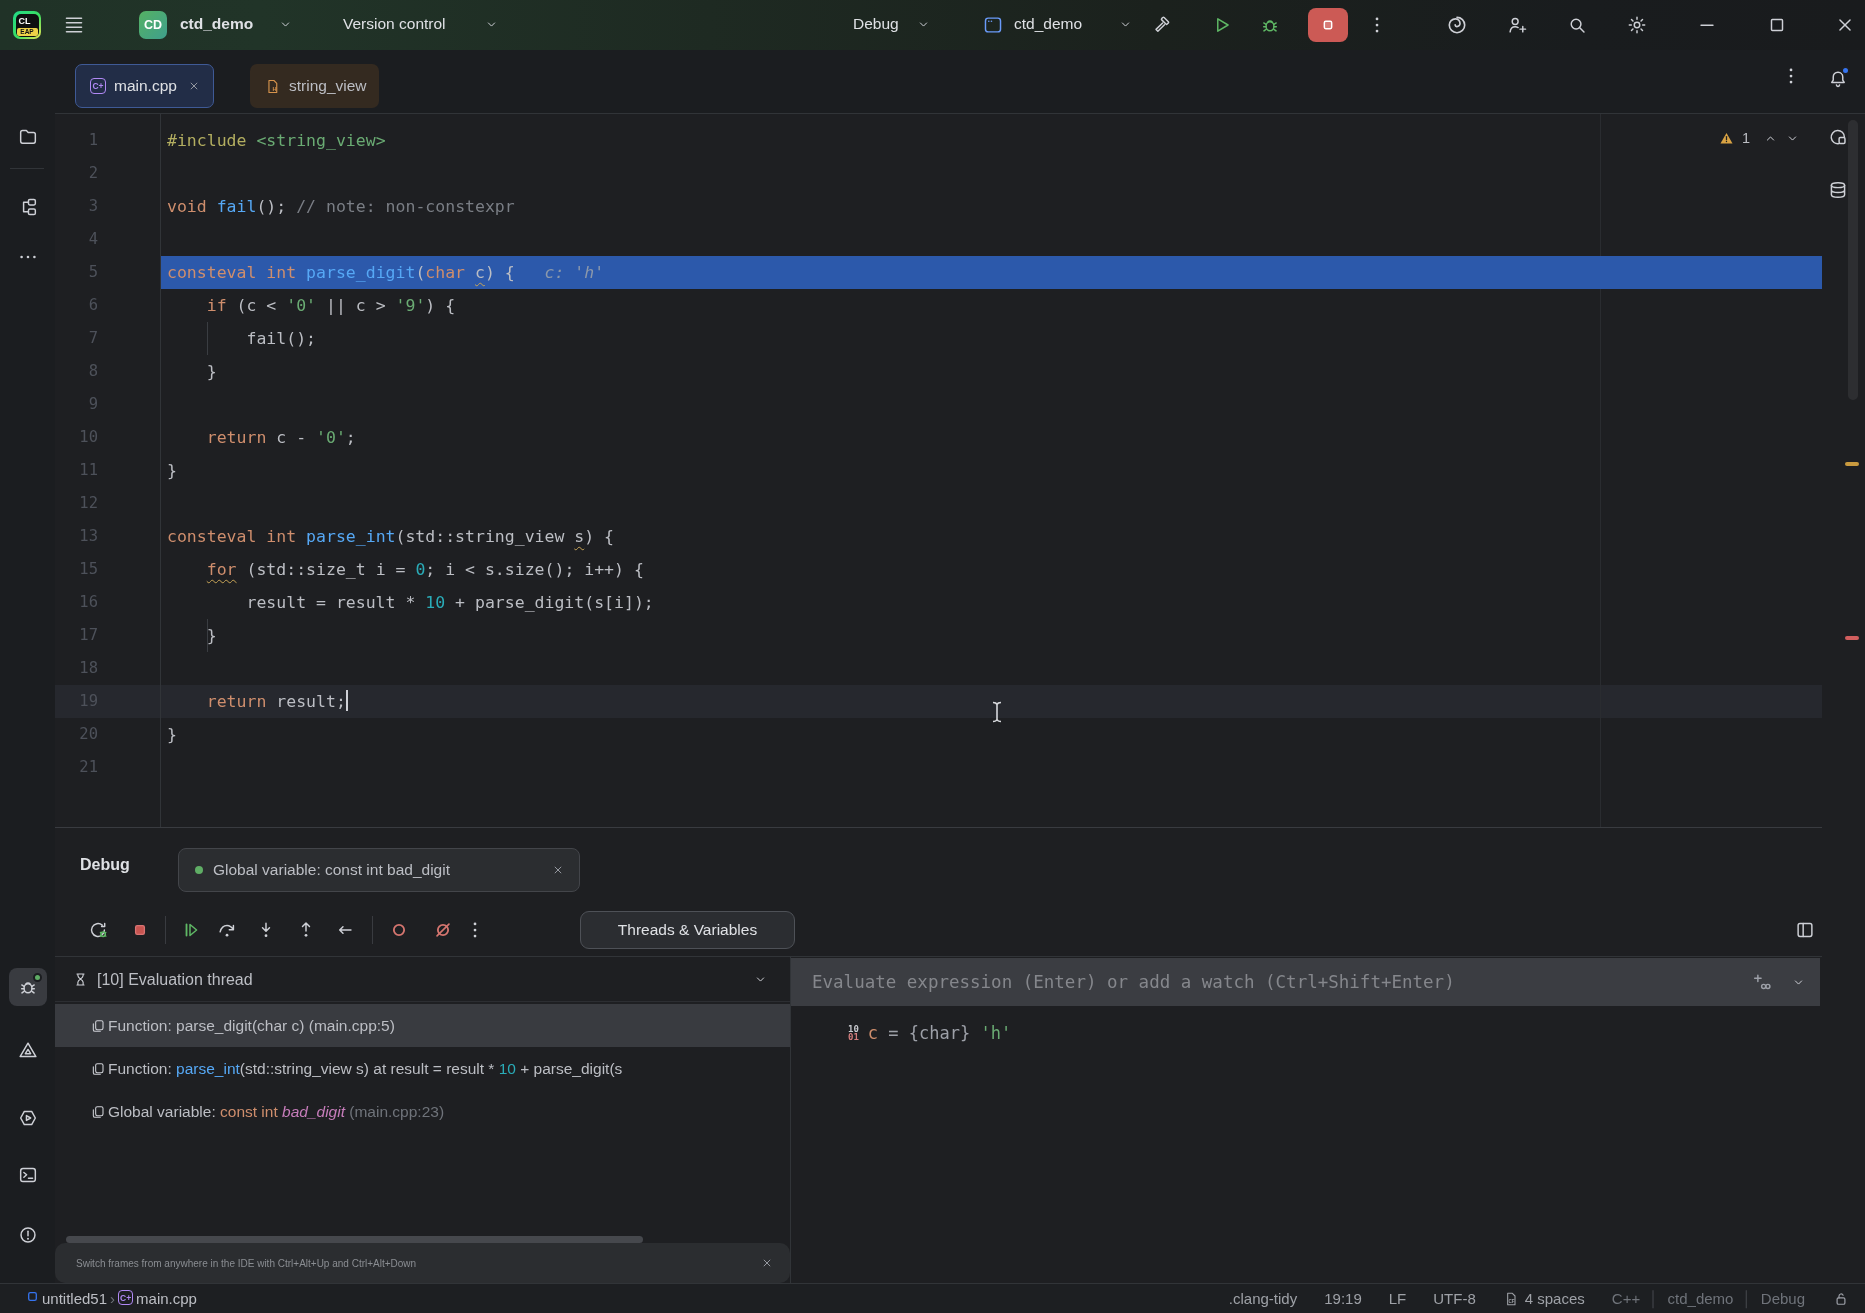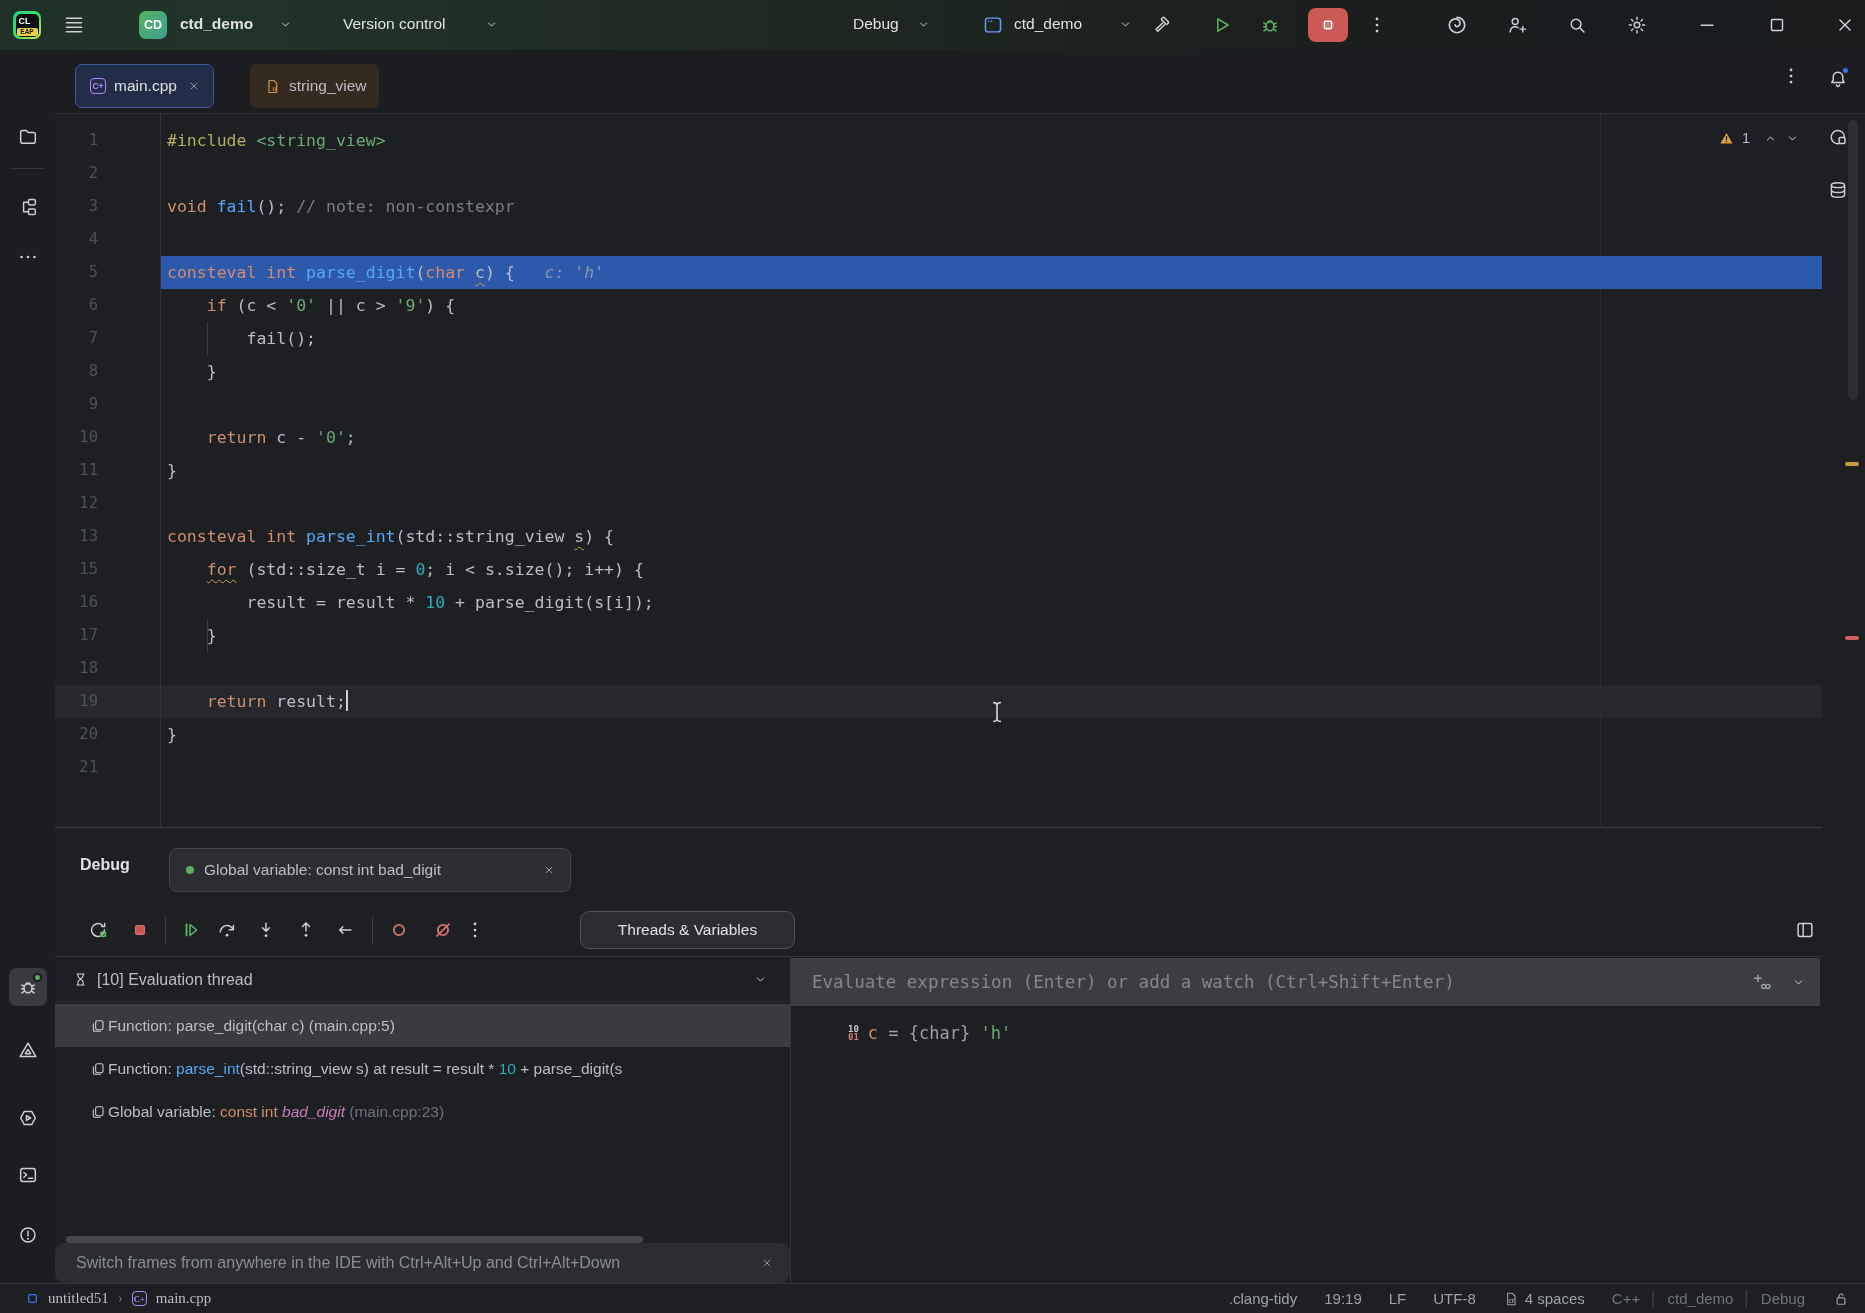--- a/index.html
+++ b/index.html
@@ -63,21 +63,21 @@
   #wrap-guide { position:absolute; left:1600px; top:114px; height:713px; width:1px; background:#2a2c30; }
   #warn-widget { position:absolute; left:1718px; top:124px; height:28px; display:flex; align-items:center;
     gap:7px; color:#bcbec4; font-size:14.5px; z-index:4; cursor:pointer; }
   #stripe-thumb { position:absolute; left:1848px; top:120px; width:10px; height:280px; background:rgba(255,255,255,.07); border-radius:5px; }
   .stripe-tick { position:absolute; left:1845px; width:14px; height:4px; border-radius:2px; }
   #ibeam { position:absolute; left:990px; top:700px; z-index:5; }
 
   
   #dbg-border-top { position:absolute; left:55px; top:827px; width:1767px; height:1px; background:#393b40; }
   #dbg-title { position:absolute; left:80px; top:856px; font-size:16px; font-weight:600; color:#dfe1e5; }
-  #session-chip { position:absolute; left:169px; top:848px; width:402px; height:44px; border-radius:8px;
+  #session-chip { position:absolute; left:178px; top:848px; width:402px; height:44px; border-radius:8px;
     background:#2b2d30; border:1px solid #43454a; display:flex; align-items:center; padding:0 14px 0 16px; gap:10px; cursor:pointer; }
   #session-chip .dot { width:8px; height:8px; border-radius:50%; background:#5fad65; flex:none; }
   #session-chip .lbl { font-size:15.5px; color:#bcbec4; white-space:nowrap; }
   #dbg-toolbar { position:absolute; left:55px; top:905px; width:1767px; height:50px; }
   .dtb { position:absolute; top:50%; transform:translate(-50%,-50%); width:34px; height:34px; border-radius:7px;
     display:flex; align-items:center; justify-content:center; cursor:pointer; }
   .dsep { position:absolute; top:11px; width:1px; height:28px; background:#393b40; }
   #view-tab { position:absolute; left:525px; top:6px; width:215px; height:38px; border-radius:9px;
     background:#2b2d31; border:1px solid #4e5157; color:#dfe1e5; font-size:15.5px;
     display:flex; align-items:center; justify-content:center; cursor:pointer; }
@@ -89,38 +89,38 @@
   #thread-hdr .t { font-size:16px; color:#bcbec4; }
   #frames { position:absolute; left:55px; top:1004px; width:735px; }
   .frame-row { position:relative; height:43px; display:flex; align-items:center; padding-left:35px; gap:2px;
     font-size:15.5px; white-space:nowrap; overflow:hidden; cursor:pointer; }
   .frame-row.sel { background:#393b40; }
   .tk-t { color:#bcbec4; } .tk-link { color:#56a8f5; } .tk-v { color:#c77dbb; font-style:italic; }
   .tk-dim { color:#6f737a; }
   #h-scroll { position:absolute; left:66px; top:1236px; width:577px; height:7px; border-radius:4px; background:#46484d; cursor:pointer; }
   #hint-bar { position:absolute; left:55px; top:1243px; width:735px; height:40px; background:#2b2d30;
     border-radius:10px; display:flex; align-items:center; padding:0 16px 0 21px; }
-  #hint-bar .txt { font-size:16px; color:#8a8d92; flex:1; }
+  #hint-bar .txt { font-size:10px; color:#8a8d92; flex:1; }
 
   #eval-bar { position:absolute; left:791px; top:958px; width:1029px; height:48px; background:#3b3d42;
     display:flex; align-items:center; padding:0 14px 0 21px; cursor:text; }
   #eval-bar .ph { font-family:"DejaVu Sans Mono", monospace; font-size:17.5px; color:#85878c; flex:1; white-space:nowrap; overflow:hidden; }
   #watch-row { position:absolute; left:791px; top:1014px; width:1029px; height:38px; display:flex;
     align-items:center; padding-left:57px; gap:9px; cursor:pointer; }
   #watch-ic { font-family:"DejaVu Sans Mono", monospace; font-size:9px; font-weight:700; line-height:8.5px; text-align:center; }
   #watch-ic .r1 { color:#c9cbd0; } #watch-ic .r2 { color:#d47d7d;text-align:right; }
   #watch-line { font-family:"DejaVu Sans Mono", monospace; font-size:17px; white-space:pre; }
   .tk-wname { color:#cf8e6d; } .tk-wdim { color:#9da0a8; } .tk-wval { color:#6aab73; }
   #layout-btn { position:absolute; left:1788px; top:913px; width:34px; height:34px; display:flex;
     align-items:center; justify-content:center; border-radius:7px; cursor:pointer; }
 
   
   #statusbar { position:absolute; left:0; bottom:0; width:1865px; height:30px; background:#1d1f22;
     border-top:1px solid #313438; display:flex; align-items:center; padding:0 15px 0 26px; font-size:15px; }
-  #crumbs { display:flex; align-items:center; gap:9px; color:#bcbec4;font-family:Liberation Serif, serif; }
+  #crumbs { display:flex; align-items:flex-start; gap:3px; color:#bcbec4; }
   #sb-right { margin-left:auto; display:flex; align-items:center; gap:27px; color:#9ea1a7; }
   #sb-context { display:flex; align-items:center; gap:9px; color:#6f737a; }
   #sb-context .bar { color:#45474c; }
   .sb-item { cursor:pointer; white-space:nowrap; }
   .crumb-sep { color:#6f737a; }
   .cpp-ic { width:16px; height:16px; border:1.4px solid #b189f5; border-radius:4px; color:#b189f5;
     font-size:8.5px; font-weight:700; display:flex; align-items:center; justify-content:center; }
 </style>
 </head>
 <body>

